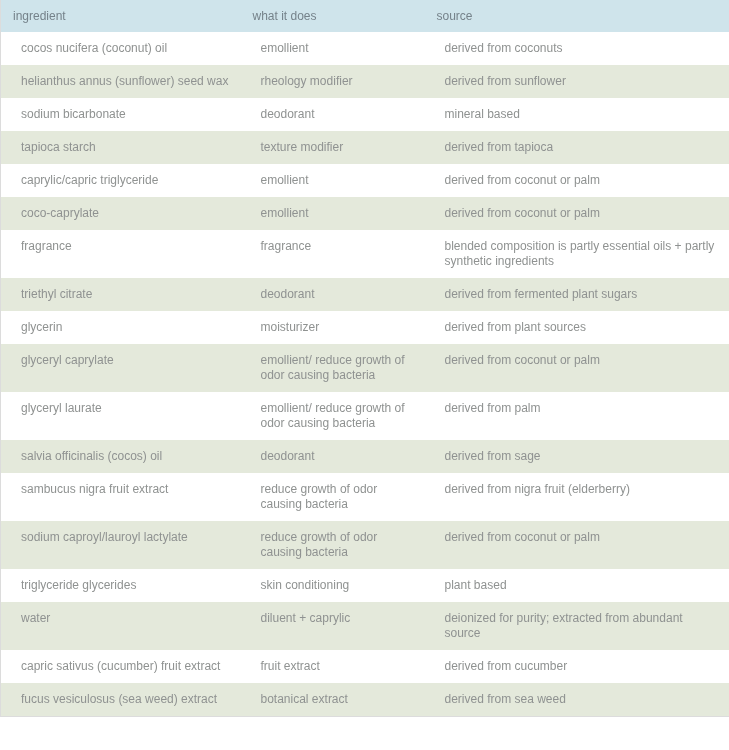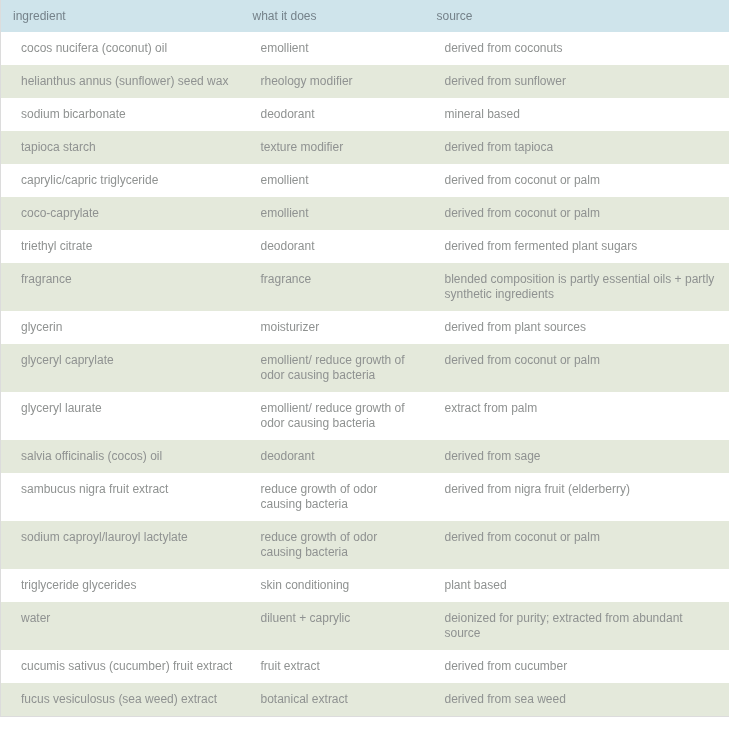--- a/index.html
+++ b/index.html
@@ -100,43 +100,43 @@
           <td>caprylic/capric triglyceride</td>
           <td>emollient</td>
           <td>derived from coconut or palm</td>
         </tr>
         <tr>
           <td>coco-caprylate</td>
           <td>emollient</td>
           <td>derived from coconut or palm</td>
         </tr>
         <tr>
+          <td>fragrance</td>
+          <td>fragrance</td>
+          <td>blended composition is partly essential oils + partly synthetic ingredients</td>
+        </tr>
+        <tr>
           <td>triethyl citrate</td>
           <td>deodorant</td>
           <td>derived from fermented plant sugars</td>
-        </tr>
-        <tr>
-          <td>fragrance</td>
-          <td>fragrance</td>
-          <td>blended composition is partly essential oils + partly synthetic ingredients</td>
         </tr>
         <tr>
           <td>glycerin</td>
           <td>moisturizer</td>
           <td>derived from plant sources</td>
         </tr>
         <tr>
           <td>glyceryl caprylate</td>
           <td>emollient/ reduce growth of odor causing bacteria</td>
           <td>derived from coconut or palm</td>
         </tr>
         <tr>
           <td>glyceryl laurate</td>
           <td>emollient/ reduce growth of odor causing bacteria</td>
-          <td>extract from palm</td>
+          <td>derived from palm</td>
         </tr>
         <tr>
           <td>salvia officinalis (cocos) oil</td>
           <td>deodorant</td>
           <td>derived from sage</td>
         </tr>
         <tr>
           <td>sambucus nigra fruit extract</td>
           <td>reduce growth of odor causing bacteria</td>
           <td>derived from nigra fruit (elderberry)</td>
@@ -150,21 +150,21 @@
           <td>triglyceride glycerides</td>
           <td>skin conditioning</td>
           <td>plant based</td>
         </tr>
         <tr>
           <td>water</td>
           <td>diluent + caprylic</td>
           <td>deionized for purity; extracted from abundant source</td>
         </tr>
         <tr>
-          <td>cucumis sativus (cucumber) fruit extract</td>
+          <td>capric sativus (cucumber) fruit extract</td>
           <td>fruit extract</td>
           <td>derived from cucumber</td>
         </tr>
         <tr>
           <td>fucus vesiculosus (sea weed) extract</td>
           <td>botanical extract</td>
           <td>derived from sea weed</td>
         </tr>
       </tbody>
   </table>

